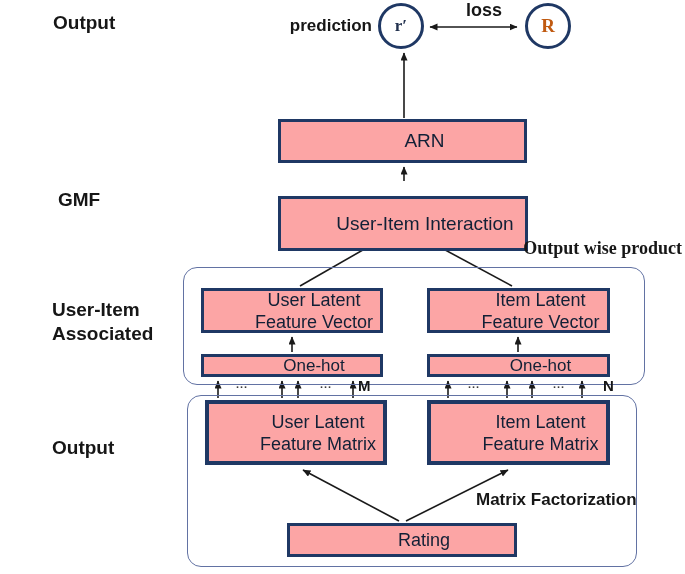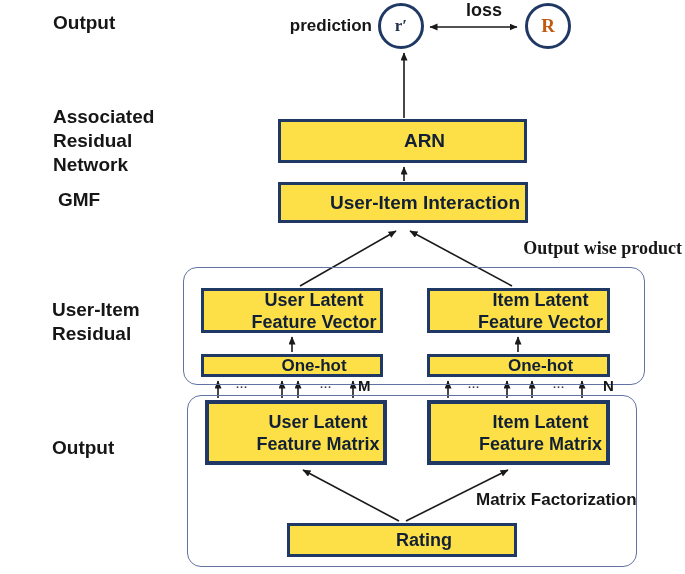--- a/index.html
+++ b/index.html
@@ -7,23 +7,23 @@
     --container-border:#6272a3; --arrow:#1a1a1a; --pred-text:#22314e; --actual-text:#c05a11;
     --bg:#ffffff;
   }
   html,body{margin:0;padding:0;background:#888;}
   .canvas{position:relative;width:685px;height:574px;background:var(--bg);
     font-family:"Liberation Sans",sans-serif;overflow:hidden;}
   .canvas *{box-sizing:border-box;}
   .abs{position:absolute;}
   .sidelabel{font-weight:bold;color:var(--label-text);font-size:19px;line-height:24px;
     white-space:pre-line;margin-left:48px;}
-  .box{position:absolute;border:3px solid var(--box-border);background:#fde047;
+  .box{position:absolute;border:3px solid var(--box-border);background:#fca5a5;
     display:flex;align-items:center;justify-content:center;text-align:center;
-    font-weight:bold;color:var(--box-text);white-space:pre-line;font-size:18px;line-height:22px;padding-left:44px;}
+    font-weight:normal;color:var(--box-text);white-space:pre-line;font-size:18px;line-height:22px;padding-left:44px;}
   .box.thick{border-width:4px;}
   .container{position:absolute;border:1.6px solid var(--container-border);border-radius:14px;
     background:transparent;}
   .circle{position:absolute;width:46px;height:46px;border:3px solid var(--box-border);
     border-radius:50%;display:flex;align-items:center;justify-content:center;
     font-family:"Liberation Serif",serif;font-weight:bold;background:#fff;}
   .ann{position:absolute;font-weight:bold;color:var(--label-text);}
   svg.arrows{position:absolute;left:0;top:0;width:685px;height:574px;pointer-events:none;}
   svg.arrows line{stroke:var(--arrow);stroke-width:1.6px;}
   #ah path{fill:var(--arrow);}
@@ -56,39 +56,36 @@
     <line x1="532" y1="398" x2="532" y2="381" marker-end="url(#ah)"></line>
     <line x1="582" y1="398" x2="582" y2="381" marker-end="url(#ah)"></line>
     <line x1="399" y1="521" x2="303" y2="470" marker-end="url(#ah)"></line>
     <line x1="406" y1="521" x2="508" y2="470" marker-end="url(#ah)"></line>
   </svg>
 
   <div class="container" style="left:183px;top:267px;width:462px;height:118px;"></div>
   <div class="container" style="left:187px;top:395px;width:450px;height:172px;"></div>
 
   <div class="abs sidelabel" style="left:5px;top:11px;">Output</div>
-  <div class="abs sidelabel" style="left:5px;top:105px;">Associated
-Residual
-Network</div>
   <div class="abs sidelabel" style="left:10px;top:188px;">GMF</div>
   <div class="abs sidelabel" style="left:4px;top:298px;">User-Item
-Residual</div>
+Associated</div>
   <div class="abs sidelabel" style="left:4px;top:436px;">Output</div>
 
   <div class="abs ann" style="left:262px;top:16px;width:110px;text-align:right;font-size:17px;">prediction</div>
   <div class="circle" style="left:378px;top:3px;font-size:17px;color:var(--pred-text);">
     <span>r′</span>
   </div>
   <div class="abs ann" style="left:432px;top:0px;width:70px;text-align:right;font-size:18px;">loss</div>
   <div class="circle" style="left:525px;top:3px;font-size:19px;color:var(--actual-text);">
     <span>R</span>
   </div>
 
   <div class="box" style="left:278px;top:119px;width:249px;height:44px;font-size:19px;">ARN</div>
-  <div class="box" style="left:278px;top:182px;width:250px;height:41px;font-size:19px;">User-Item Interaction</div>
+  <div class="box" style="left:278px;top:196px;width:250px;height:55px;font-size:19px;">User-Item Interaction</div>
 
   <div class="abs ann" style="left:500px;top:238px;width:182px;text-align:right;font-family:'Liberation Serif',serif;font-size:18px;">Output wise product</div>
 
   <div class="box" style="left:201px;top:288px;width:182px;height:45px;">User Latent
 Feature Vector</div>
   <div class="box" style="left:427px;top:288px;width:183px;height:45px;">Item Latent
 Feature Vector</div>
   <div class="box" style="left:201px;top:354px;width:182px;height:23px;font-size:17px;line-height:17px;">One-hot</div>
   <div class="box" style="left:427px;top:354px;width:183px;height:23px;font-size:17px;line-height:17px;">One-hot</div>
 

